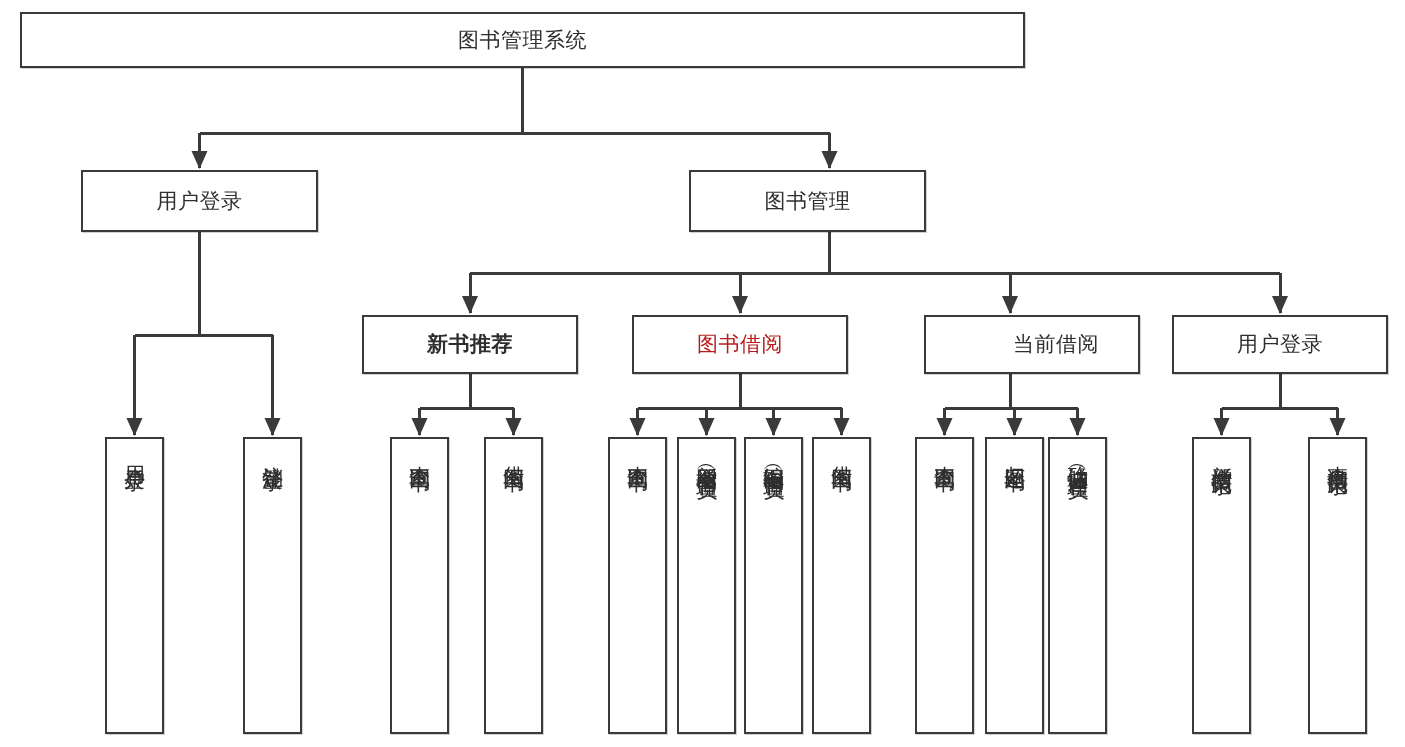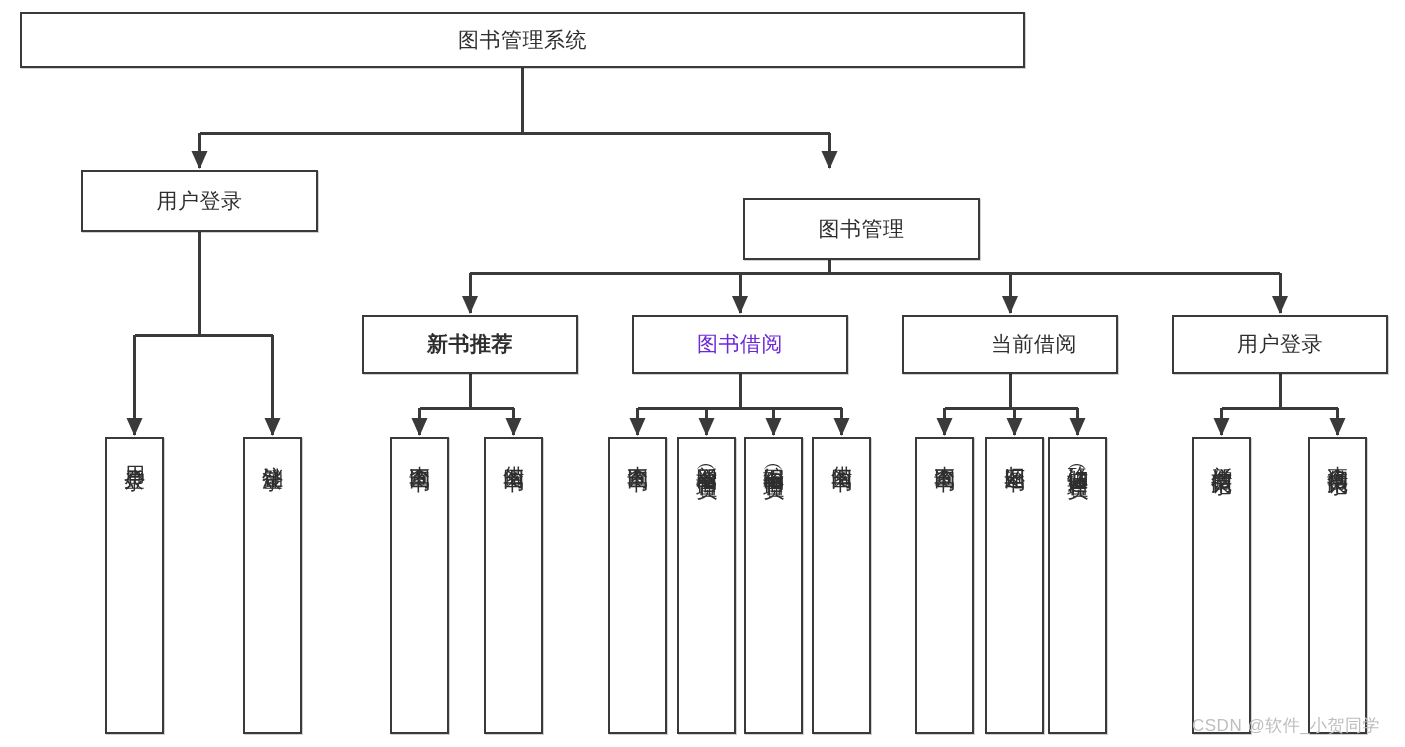--- a/index.html
+++ b/index.html
@@ -133,48 +133,48 @@
       </div>
       <div class="node horizontal" style="left: 81px; top: 170px; width: 237px; height: 62px; border-color: rgb(58, 58, 58);">
         <span class="label" style="color: rgb(46, 46, 46);">用户登录</span>
       </div>
       <div class="node vertical" style="left: 105px; top: 437px; width: 59px; height: 297px; border-color: rgb(58, 58, 58);">
         <span class="label" style="color: rgb(46, 46, 46);">用户登录</span>
       </div>
       <div class="node vertical" style="left: 243px; top: 437px; width: 59px; height: 297px; border-color: rgb(58, 58, 58);">
         <span class="label" style="color: rgb(46, 46, 46);">注销登录</span>
       </div>
-      <div class="node horizontal" style="left: 743px; top: 170px; width: 237px; height: 62px; border-color: rgb(58, 58, 58); margin-top: 28px;">
+      <div class="node horizontal" style="left: 689px; top: 170px; width: 237px; height: 62px; border-color: rgb(58, 58, 58);">
         <span class="label" style="color: rgb(46, 46, 46);">图书管理</span>
       </div>
       <div class="node horizontal" style="left: 362px; top: 315px; width: 216px; height: 59px; border-color: rgb(58, 58, 58);">
         <span class="label" style="color: rgb(46, 46, 46); font-weight: bold;">新书推荐</span>
       </div>
       <div class="node vertical" style="left: 390px; top: 437px; width: 59px; height: 297px; border-color: rgb(58, 58, 58);">
         <span class="label" style="color: rgb(46, 46, 46);">查询图书</span>
       </div>
       <div class="node vertical" style="left: 484px; top: 437px; width: 59px; height: 297px; border-color: rgb(58, 58, 58);">
         <span class="label" style="color: rgb(46, 46, 46);">借阅图书</span>
       </div>
       <div class="node horizontal" style="left: 632px; top: 315px; width: 216px; height: 59px; border-color: rgb(58, 58, 58);">
-        <span class="label" style="color: #6d28d9;">图书借阅</span>
+        <span class="label" style="color: #b91c1c;">图书借阅</span>
       </div>
       <div class="node vertical" style="left: 608px; top: 437px; width: 59px; height: 297px; border-color: rgb(58, 58, 58);">
         <span class="label" style="color: rgb(46, 46, 46);">查询图书</span>
       </div>
       <div class="node vertical" style="left: 677px; top: 437px; width: 59px; height: 297px; border-color: rgb(58, 58, 58);">
         <span class="label" style="color: rgb(46, 46, 46);">新增图书（管理员）</span>
       </div>
       <div class="node vertical" style="left: 744px; top: 437px; width: 59px; height: 297px; border-color: rgb(58, 58, 58);">
         <span class="label" style="color: rgb(46, 46, 46);">编辑图书（管理员）</span>
       </div>
       <div class="node vertical" style="left: 812px; top: 437px; width: 59px; height: 297px; border-color: rgb(58, 58, 58);">
         <span class="label" style="color: rgb(46, 46, 46);">借阅图书</span>
       </div>
-      <div class="node horizontal" style="left: 902px; top: 315px; width: 216px; height: 59px; border-color: rgb(58, 58, 58); padding-left: 48px;">
+      <div class="node horizontal" style="left: 924px; top: 315px; width: 216px; height: 59px; border-color: rgb(58, 58, 58); padding-left: 48px;">
         <span class="label" style="color: rgb(46, 46, 46);">当前借阅</span>
       </div>
       <div class="node vertical" style="left: 915px; top: 437px; width: 59px; height: 297px; border-color: rgb(58, 58, 58);">
         <span class="label" style="color: rgb(46, 46, 46);">查询图书</span>
       </div>
       <div class="node vertical" style="left: 985px; top: 437px; width: 59px; height: 297px; border-color: rgb(58, 58, 58);">
         <span class="label" style="color: rgb(46, 46, 46);">归还图书</span>
       </div>
       <div class="node vertical" style="left: 1048px; top: 437px; width: 59px; height: 297px; border-color: rgb(58, 58, 58);">
         <span class="label" style="color: rgb(46, 46, 46);">确认归还（管理员）</span>
@@ -182,14 +182,13 @@
       <div class="node horizontal" style="left: 1172px; top: 315px; width: 216px; height: 59px; border-color: rgb(58, 58, 58);">
         <span class="label" style="color: rgb(46, 46, 46);">用户登录</span>
       </div>
       <div class="node vertical" style="left: 1192px; top: 437px; width: 59px; height: 297px; border-color: rgb(58, 58, 58);">
         <span class="label" style="color: rgb(46, 46, 46);">新增借阅记录</span>
       </div>
       <div class="node vertical" style="left: 1308px; top: 437px; width: 59px; height: 297px; border-color: rgb(58, 58, 58);">
         <span class="label" style="color: rgb(46, 46, 46);">查询借阅记录</span>
       </div>
     </div>
-  <div class="watermark" style="left: 1192px; top: 714px; color: rgb(189, 189, 189);">CSDN @软件_小贺同学</div>
 </div>
 
 </body></html>

